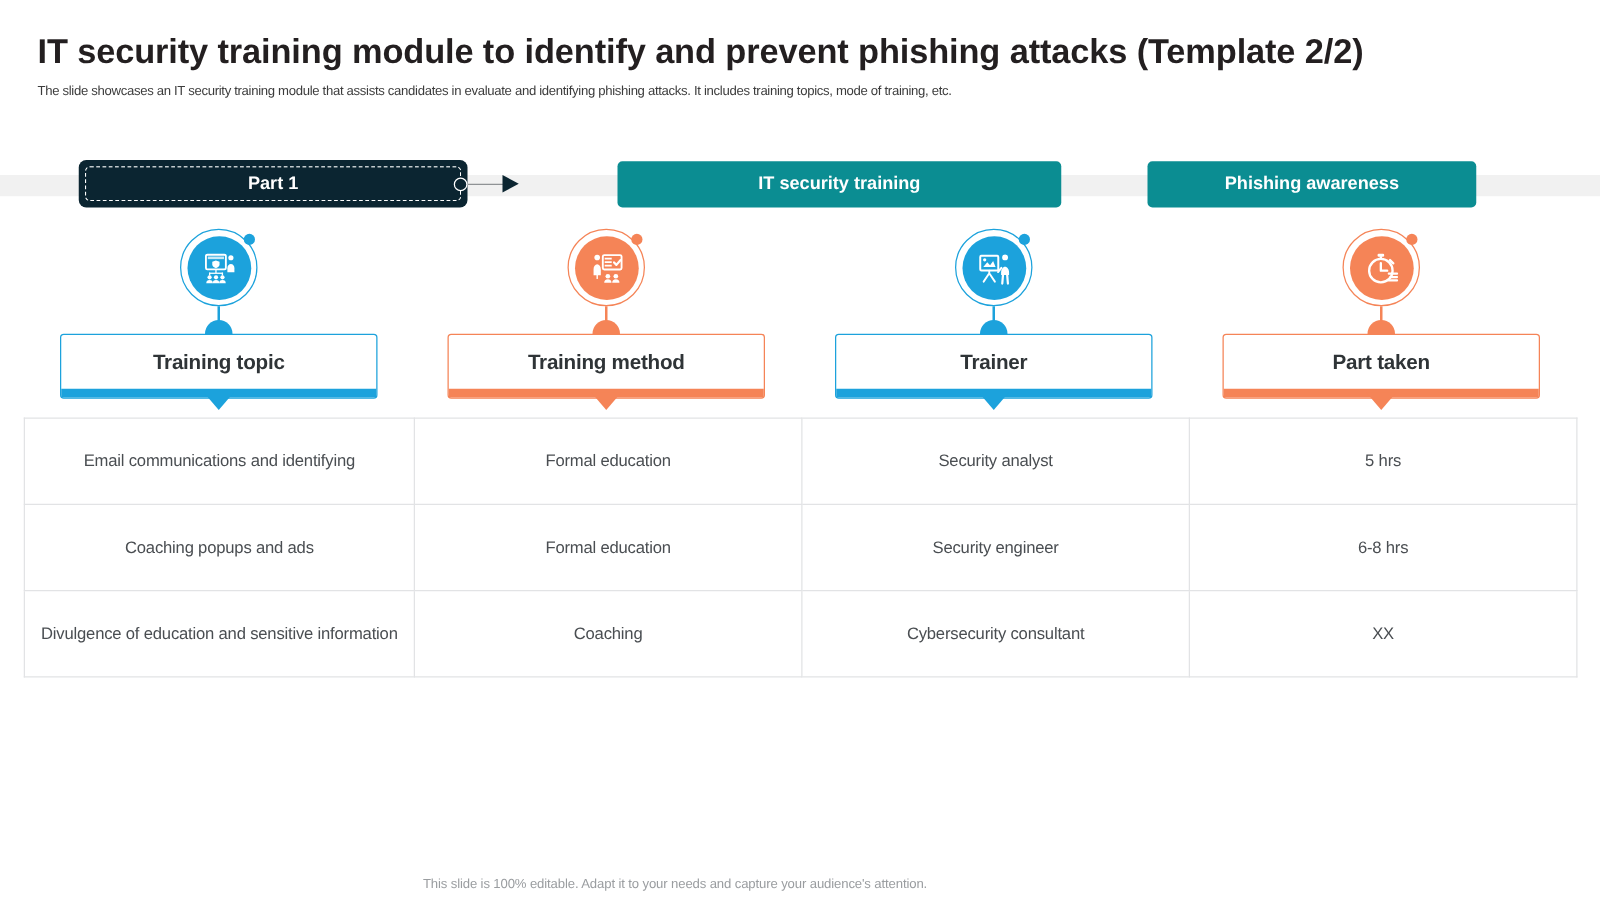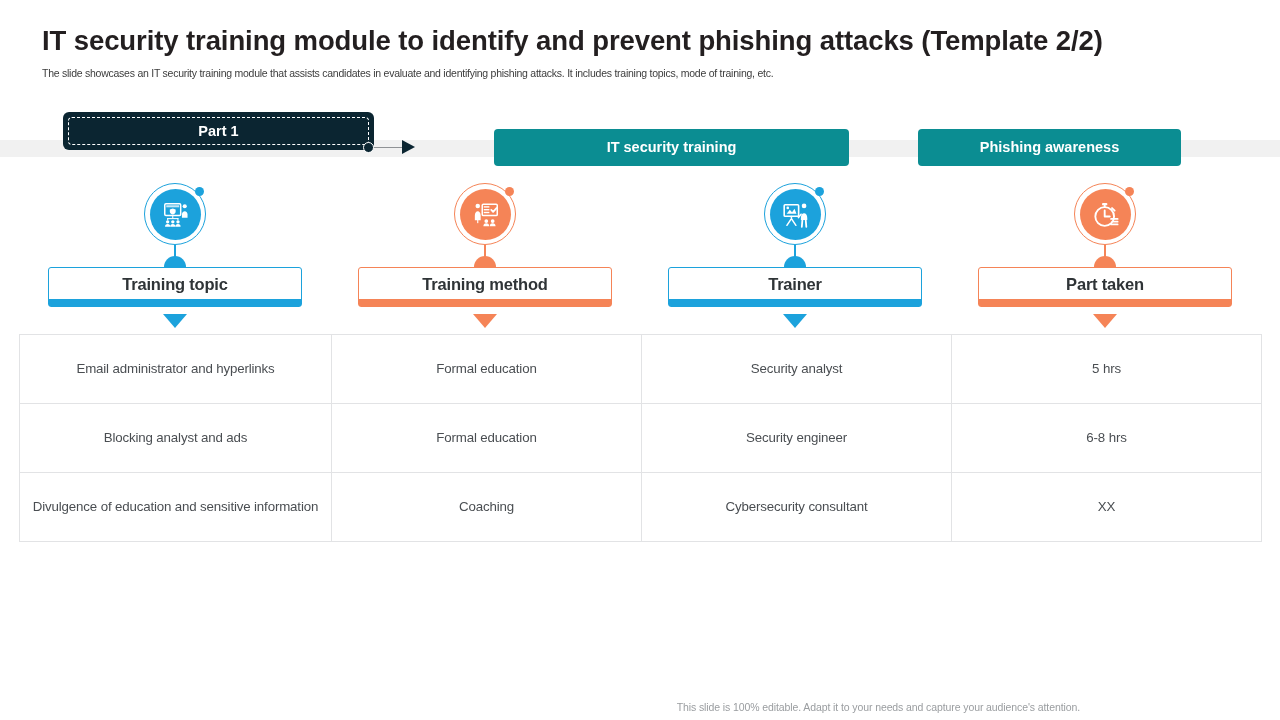--- a/index.html
+++ b/index.html
@@ -7,21 +7,21 @@
   body {
     width: 1280px;
     height: 720px;
     background: #ffffff;
     font-family: "Liberation Sans", sans-serif;
     overflow: hidden;
     position: relative;
   }
 
   
-  .title-wrap { padding: 26px 0 0 30px; margin-left: 12px; }
+  .title-wrap { padding: 26px 0 0 30px; }
 
   .slide-title {
     font-size: 27.5px;
     font-weight: 700;
     color: #231f20;
     letter-spacing: -0.1px;
     line-height: 1.1;
     white-space: nowrap;
   }
 
@@ -49,21 +49,21 @@
     line-height: 37px;
     text-align: center;
     font-size: 14.5px;
     font-weight: 700;
     color: #ffffff;
     border-radius: 4px;
   }
 
   .nav-tab.part1 {
     left: 63px;
-    top: 112px;
+    top: 128px;
     width: 311px;
     height: 38px;
     line-height: 38px;
     background: #0b2531;
     border-radius: 6px;
   }
   .nav-tab.part1 .dash-inner {
     position: absolute;
     left: 5px; top: 5px; right: 5px; bottom: 5px;
     border: 1.6px dashed #ffffff;
@@ -146,21 +146,21 @@
     border-radius: 50%;
     background: currentColor;
   }
 
   
   .hdr-card {
     position: absolute;
     top: 84px;
     left: 0;
     width: 100%;
-    height: 40px;
+    height: 52px;
     background: #ffffff;
     border: 1px solid currentColor;
     border-radius: 3px;
     z-index: 2;
   }
   .hdr-card .hdr-label {
     position: absolute;
     inset: 0;
     display: flex;
     align-items: center;
@@ -208,21 +208,21 @@
     line-height: 1.45;
     padding: 4px 8px;
   }
   .table td:first-child { border-left-color: #e2e3e5; }
 
   
   .footer-note {
     position: absolute;
     left: 0; top: 701px;
     width: 1080px;
-    text-align: right;
+    text-align: center;
     font-size: 10.5px;
     color: #9a9da0;
     letter-spacing: -0.1px;
   }
 </style>
 </head>
 <body>
 
 <div class="title-wrap">
   <div class="slide-title">IT security training module to identify and prevent phishing attacks (Template 2/2)</div>
@@ -357,27 +357,27 @@
 
 <table class="table">
   <colgroup>
     <col style="width:312px">
       <col style="width:310px">
       <col style="width:310px">
       <col style="width:310px">
   </colgroup>
   <tbody>
       <tr>
-        <td>Email administrator and hyperlinks</td>
+        <td>Email communications and identifying</td>
         <td>Formal education</td>
         <td>Security analyst</td>
         <td>5 hrs</td>
       </tr>
       <tr>
-        <td>Blocking analyst and ads</td>
+        <td>Coaching popups and ads</td>
         <td>Formal education</td>
         <td>Security engineer</td>
         <td>6-8 hrs</td>
       </tr>
       <tr>
         <td>Divulgence of education and sensitive information</td>
         <td>Coaching</td>
         <td>Cybersecurity consultant</td>
         <td>XX</td>
       </tr>

